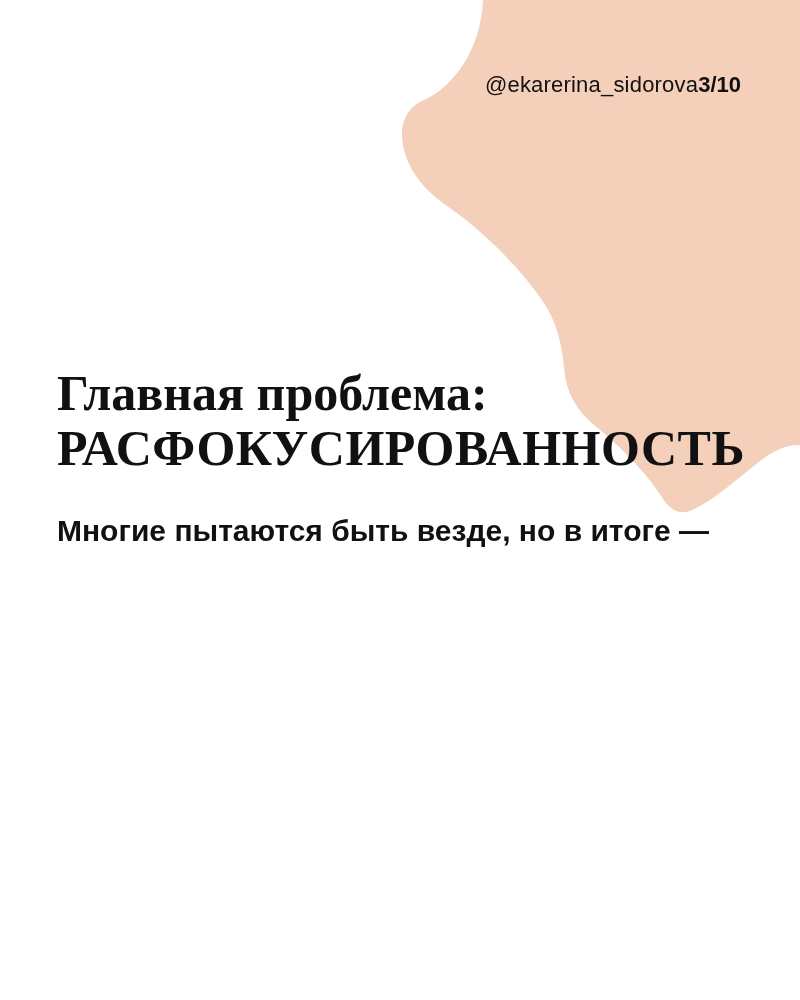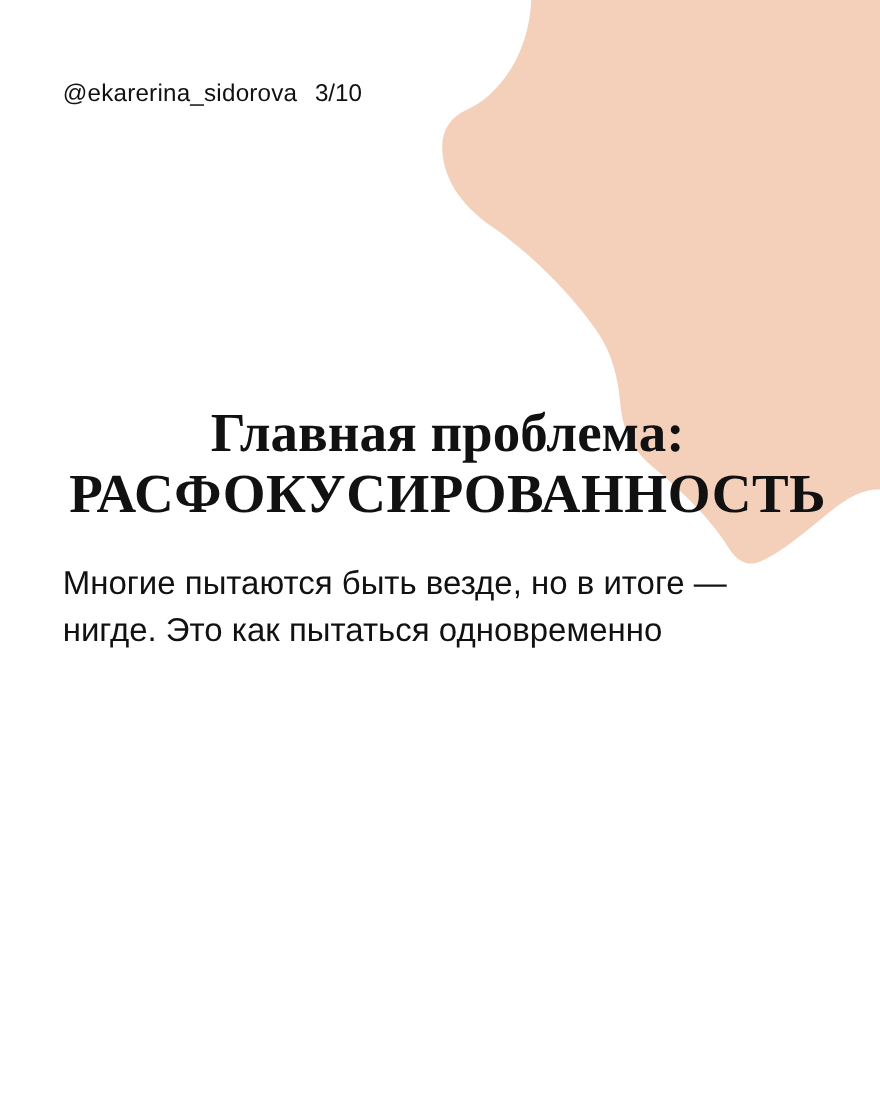--- a/index.html
+++ b/index.html
@@ -23,58 +23,56 @@
     top:0;left:0;
     width:800px;height:1000px;
     pointer-events:none;
   }
   .topbar{
     position:absolute;
     top:72px;
     left:57px;
     right:57px;
     display:flex;
-    justify-content:flex-start;
+    justify-content:flex-end;
     align-items:flex-start;
   }
   .handle{
     font-size:22px;
     font-weight:500;
     letter-spacing:0.2px;
     color:var(--ink);
   }
   .counter{
     font-size:22px;
-    font-weight:400;
+    font-weight:700;
     color:var(--ink);
     margin-right:2px;
-    margin-left:16px;
   }
   .content{
     position:absolute;
     left:57px;
     top:366px;
     width:700px;
   }
   .title{
     font-family:"Liberation Serif", "DejaVu Serif", serif;
     font-weight:600;
     font-size:50px;
     line-height:55px;
     letter-spacing:0px;
     color:var(--ink);
-    text-align:center;
   }
   .title .line{display:block;}
   .title .caps{letter-spacing:0.5px;}
   .body{
     margin-top:33px;
     font-size:30px;
     line-height:43px;
-    font-weight:400;
+    font-weight:700;
     color:var(--ink);
   }
   .body .line{display:block;white-space:nowrap;}
 </style>
 </head>
 <body>
 
 <div class="slide">
 
   <svg class="blob" viewBox="0 0 800 1000" xmlns="http://www.w3.org/2000/svg" aria-hidden="true">
@@ -97,17 +95,16 @@
     <span class="counter">3/10</span>
   </div>
 
   <div class="content">
     <h1 class="title">
       <span class="line">Главная проблема:</span>
       <span class="line caps">РАСФОКУСИРОВАННОСТЬ</span>
     </h1>
     <p class="body">
       <span class="line">Многие пытаются быть везде, но в итоге —</span>
-      <span class="line">нигде. Это как пытаться одновременно</span>
     </p>
   </div>
 
 </div>
 
 </body></html>

